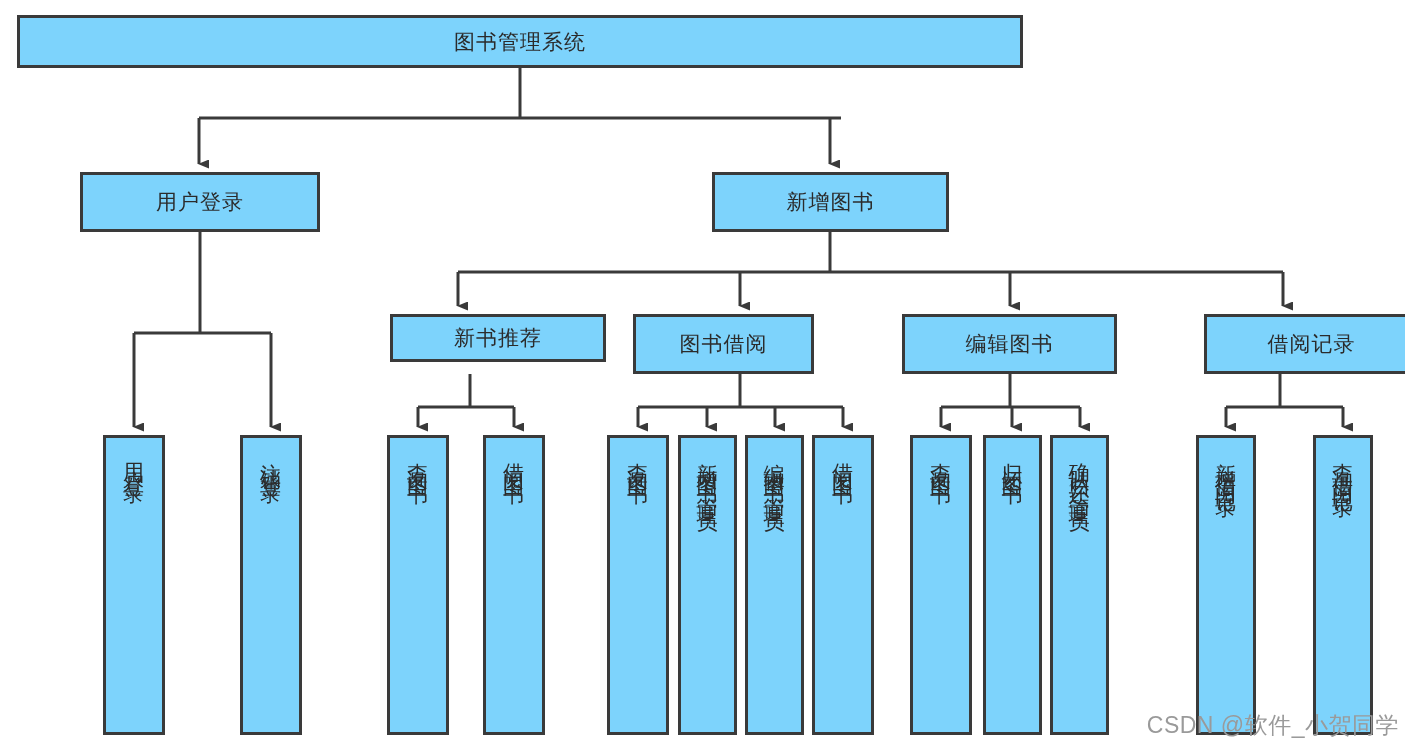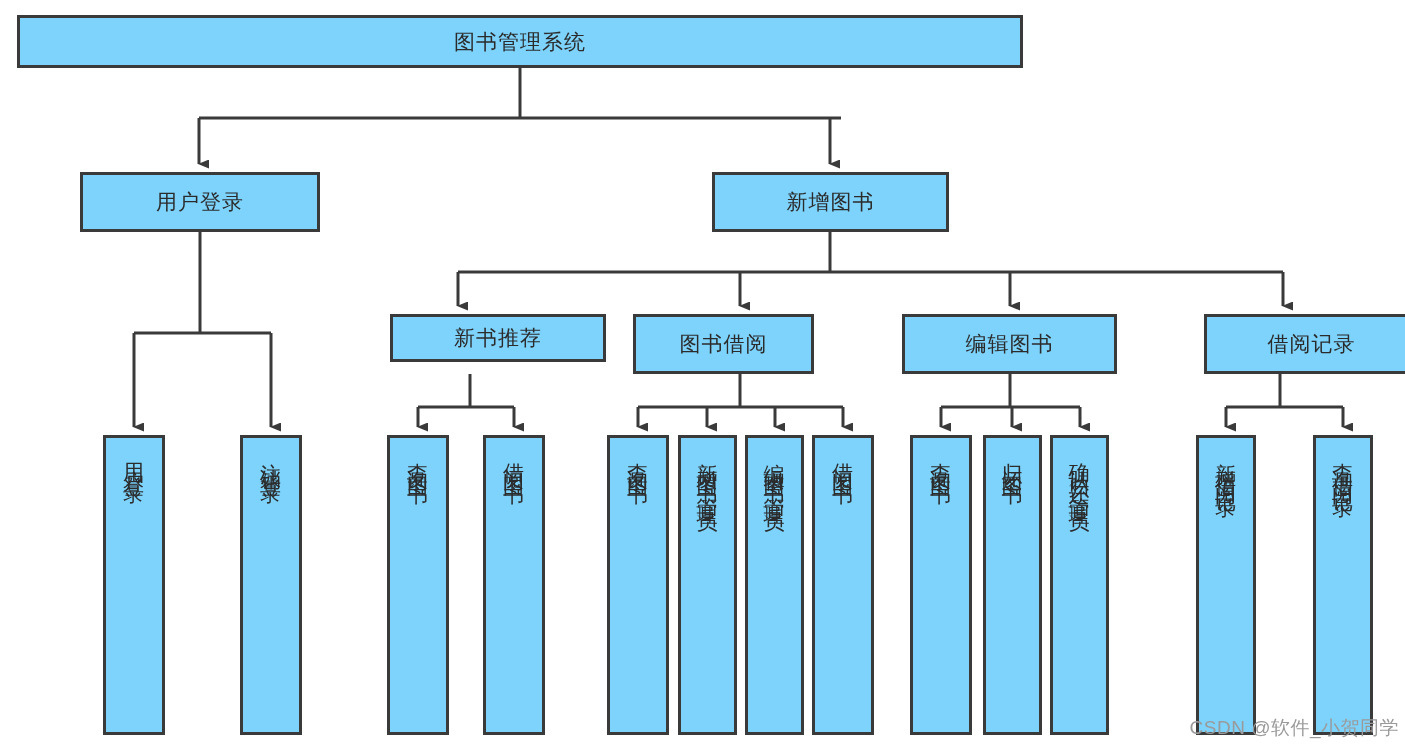--- a/index.html
+++ b/index.html
@@ -65,21 +65,21 @@
     top: 0;
     width: 1405px;
     height: 747px;
     pointer-events: none;
   }
 
   #watermark {
     position: absolute;
     right: 6px;
     bottom: 6px;
-    font-size: 19px;
+    font-size: 23px;
     color: #9a9a9a;
     white-space: nowrap;
     letter-spacing: 0.5px;
   }
 </style>
 </head>
 <body>
 
 <div id="diagram-root">
 

